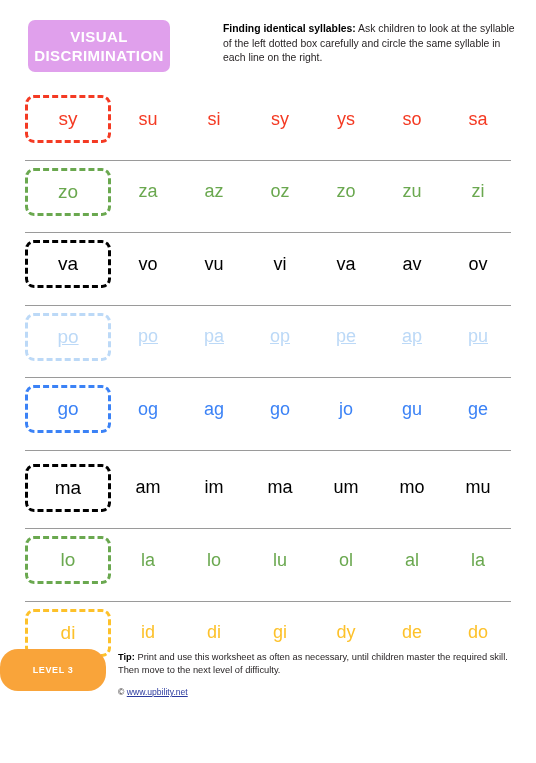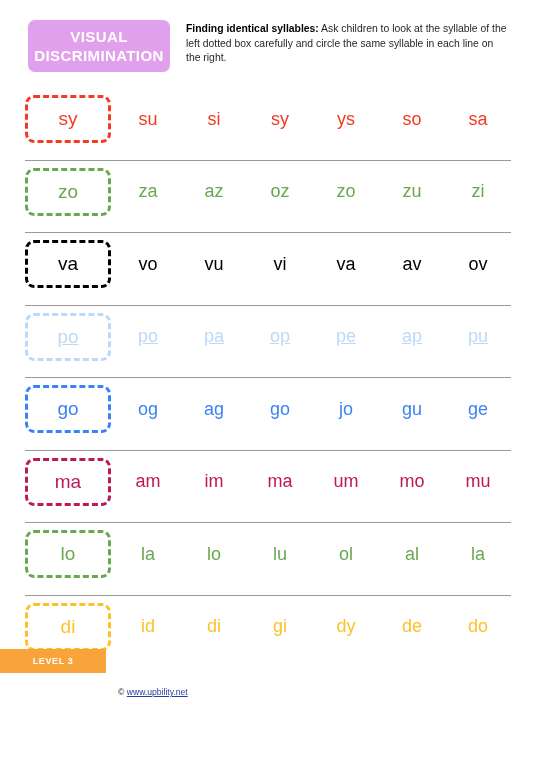--- a/index.html
+++ b/index.html
@@ -14,20 +14,21 @@
     overflow: hidden;
     position: relative;
   }
 
   
   .header {
     display: flex;
     align-items: flex-start;
     padding: 20px 20px 0 28px;
     box-sizing: border-box;
+    gap: 37px;
   }
   .title-badge {
     width: 142px;
     min-height: 52px;
     background: #e0a0ec;
     border-radius: 7px;
     color: #ffffff;
     font-weight: bold;
     font-size: 15px;
     line-height: 19px;
@@ -103,30 +104,31 @@
     left: 0;
     right: 0;
     bottom: 36px;
     height: 78px;
   }
   .level-badge {
     position: absolute;
     left: 0;
     top: 0;
     width: 106px;
-    height: 24px;
+    height: 42px;
     background: #f7a battle;
     background: #f9a43a;
     color: #ffffff;
     font-size: 9px;
     font-weight: bold;
     letter-spacing: 0.6px;
     display: flex;
     align-items: center;
     justify-content: center;
+    border-radius: 18px;
   }
   .tip {
     position: absolute;
     left: 118px;
     top: 2px;
     right: 18px;
     font-size: 9.3px;
     line-height: 13px;
     color: #231f20;
   }
@@ -211,21 +213,21 @@
         <div class="syl-box">go</div>
         <div class="syl">og</div>
         <div class="syl">ag</div>
         <div class="syl">go</div>
         <div class="syl">jo</div>
         <div class="syl">gu</div>
         <div class="syl">ge</div>
       </div>
       <div class="row-sep"></div>
     </div>
-    <div class="row" style="color: #be185d;">
+    <div class="row" style="color: #000000; margin-top: 6px;">
       <div class="row-inner">
         <div class="syl-box">ma</div>
         <div class="syl">am</div>
         <div class="syl">im</div>
         <div class="syl">ma</div>
         <div class="syl">um</div>
         <div class="syl">mo</div>
         <div class="syl">mu</div>
       </div>
       <div class="row-sep"></div>
@@ -250,17 +252,20 @@
         <div class="syl">gi</div>
         <div class="syl">dy</div>
         <div class="syl">de</div>
         <div class="syl">do</div>
       </div>
     </div>
   </div>
 
 <div class="footer">
   <div class="level-badge">LEVEL 3</div>
+  <div class="tip">
+    <span class="lead">Tip:</span><span> Print and use this worksheet as often as necessary, until children master the required skill. Then move to the next level of difficulty.</span>
+  </div>
   <div class="copyright">
     <span>©</span>
     <a href="#">www.upbility.net</a>
   </div>
 </div>
 
 </body></html>

